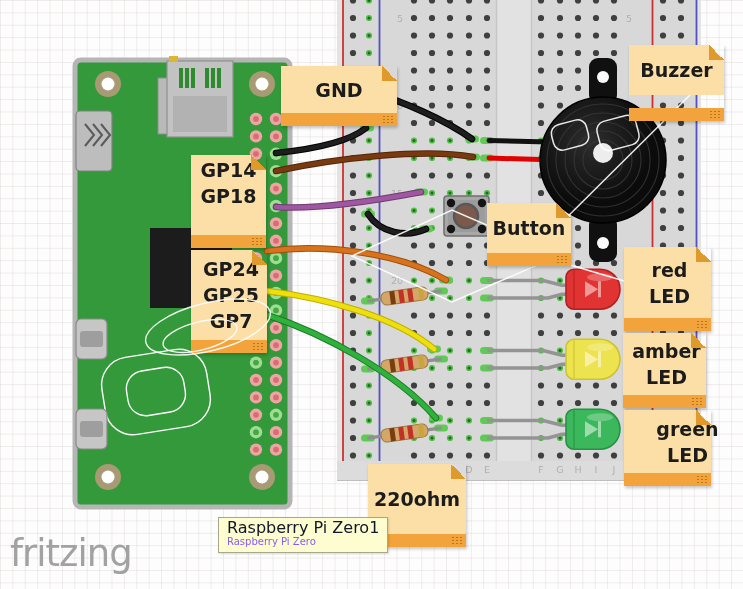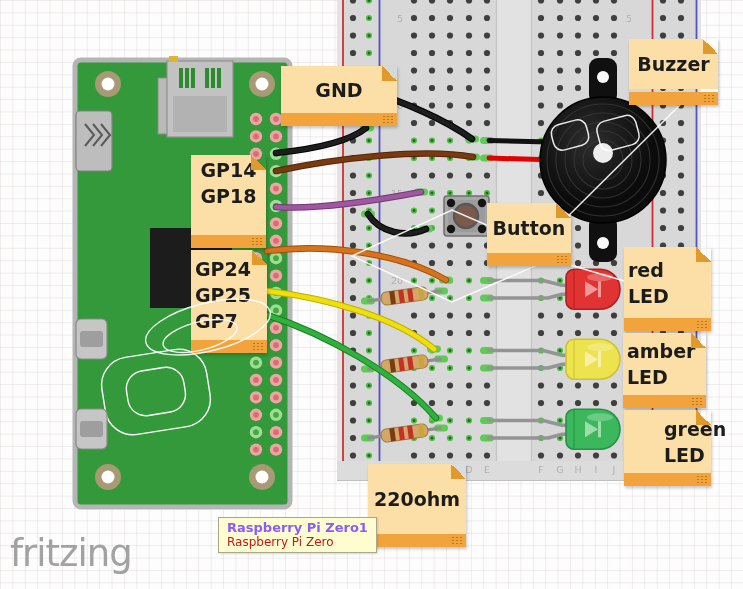--- a/index.html
+++ b/index.html
@@ -19,25 +19,25 @@
     clip-path:polygon(0 0, calc(100% - 15px) 0, 100% 15px, 100% 100%, 0 100%);}
   .note .fold{position:absolute; top:0; right:0; width:15px; height:15px;
     background:linear-gradient(225deg, rgba(0,0,0,0) 0 50%, #e0992b 50% 100%);}
   .note .strip{position:absolute; left:0; right:0; bottom:0; height:13px; background:#f2a33b;}
   .note .grip{position:absolute; right:3px; bottom:2px; width:12px; height:9px;
     background-image:radial-gradient(#b8791b 34%, transparent 36%);
     background-size:4px 3px;}
   .note .txt{position:absolute; left:0; right:0; top:0; display:flex; flex-direction:column;
     justify-content:center; font-size:19px; line-height:26px;}
   .note .txt.center{align-items:center;}
-  .note .txt.left{align-items:flex-start; padding-left:4px;}
+  .note .txt.left{align-items:center; padding-left:4px;}
   #tooltip{position:absolute; left:218px; top:517px; background:#fdfdcf;
     border:1px solid #a7a790; padding:2px 8px 3px 8px; box-shadow:1px 1px 2px rgba(0,0,0,.15);}
-  #tooltip .tt-title{font-size:13px; font-weight:bold; color:#8b5cf6; line-height:15px;}
-  #tooltip .tt-sub{font-size:12px; color:#b91c1c; line-height:14px;}
+  #tooltip .tt-title{font-size:16px; font-weight:normal; color:#0f172a; line-height:15px;}
+  #tooltip .tt-sub{font-size:10px; color:#8b5cf6; line-height:14px;}
   #logo{position:absolute; left:10px; top:532px; font-size:37px; color:#a2a2a2;
     letter-spacing:-1px; font-weight:500;}
 </style>
 </head>
 <body>
 
 <div class="canvas">
   <svg id="scene" width="743" height="589">
       <g>
         <rect x="337" y="0" width="364" height="481" fill="#d8d8d8"></rect>
@@ -889,21 +889,21 @@
       </div>
       <div class="note" style="left: 487px; top: 203px; width: 84px; height: 63px;">
         <div class="body" style="height: 50px;"></div>
         <div class="txt center" style="height: 50px;">
           <span>Button</span>
         </div>
         <div class="strip"></div>
         <div class="grip"></div>
         <div class="fold"></div>
       </div>
-      <div class="note" style="left: 629px; top: 39px; width: 89px; height: 66px;">
+      <div class="note" style="left: 629px; top: 45px; width: 89px; height: 76px; padding-left: 6px;">
         <div class="body" style="height: 50px;"></div>
         <div class="txt center" style="height: 50px;">
           <span>Buzzer</span>
         </div>
         <div class="strip"></div>
         <div class="grip"></div>
         <div class="fold"></div>
       </div>
       <div class="note" style="left: 624px; top: 247px; width: 87px; height: 84px;">
         <div class="body" style="height: 71px;"></div>

